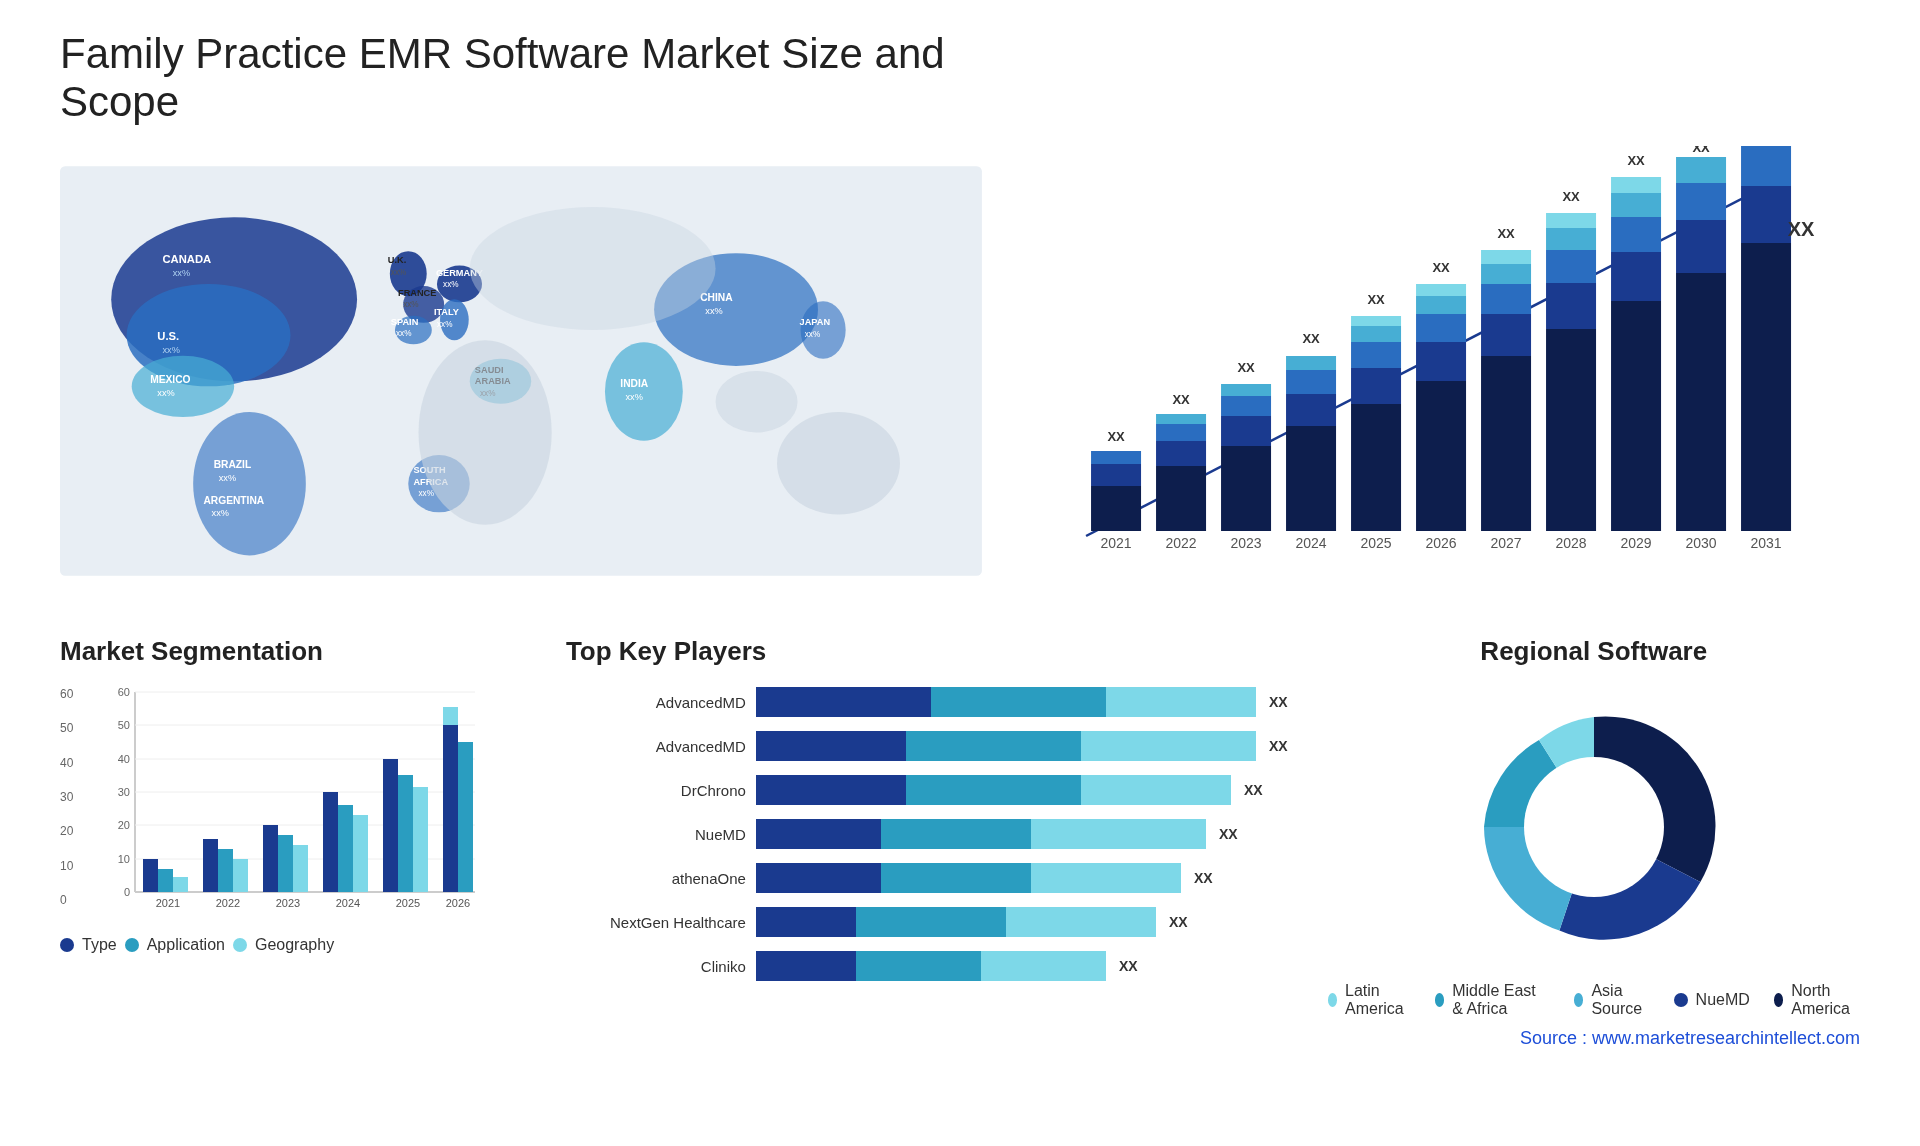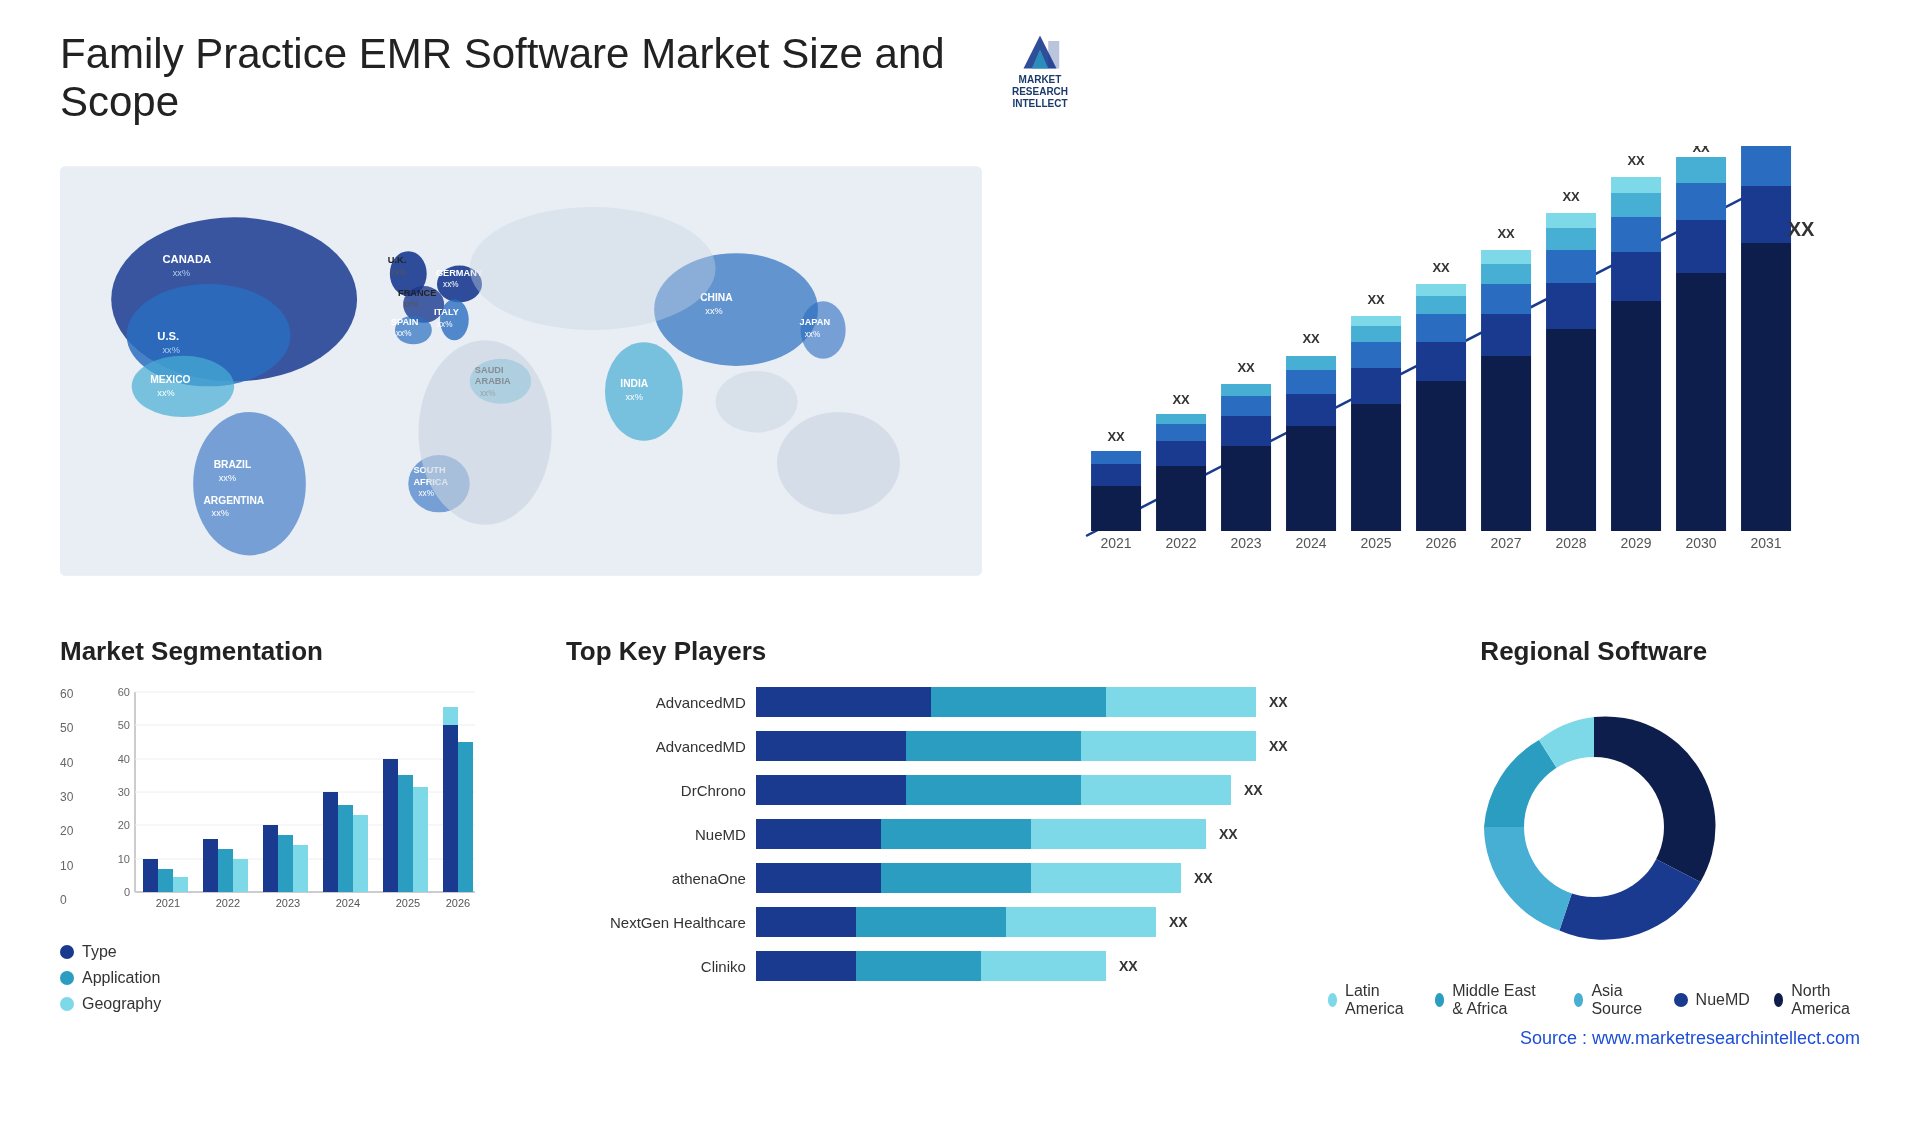--- a/index.html
+++ b/index.html
@@ -82,23 +82,23 @@
       flex: 0.7;
     }
     .section-title {
       font-size: 26px;
       font-weight: bold;
       color: #222;
       margin-bottom: 20px;
     }
     .seg-legend {
       display: flex;
-      flex-direction: column;
+      flex-direction: row;
       gap: 8px;
-      margin-top: 22px;
+      margin-top: 15px;
     }
     .legend-item {
       display: flex;
       align-items: center;
       gap: 8px;
       font-size: 16px;
       color: #333;
     }
     .legend-dot {
       width: 14px;
@@ -175,28 +175,20 @@
       padding-left: 40px;
     }
   </style>
 </head>
 <body>
 
 <div class="page">
 
   <div class="header">
     <h1 class="title">Family Practice EMR Software Market Size and Scope</h1>
-    <div class="logo">
-      <svg width="80" height="80" viewBox="0 0 80 80">
-        <polygon points="10,70 40,10 70,70" fill="#1a3a8f" opacity="0.9"></polygon>
-        <polygon points="25,70 40,35 55,70" fill="#2a9dc0" opacity="0.8"></polygon>
-        <rect x="55" y="20" width="20" height="50" fill="#1a3a8f" opacity="0.3"></rect>
-      </svg>
-      <div class="logo-text">MARKET<br>RESEARCH<br>INTELLECT</div>
-    </div>
   </div>
 
   <div class="top-section">
 
     <div class="map-container">
       <svg viewBox="0 0 900 400" class="map-svg" xmlns="http://www.w3.org/2000/svg">
 
         <rect width="900" height="400" fill="#e8eef4" rx="5"></rect>
 
         <ellipse cx="170" cy="130" rx="120" ry="80" fill="#1a3a8f" opacity="0.85"></ellipse>

